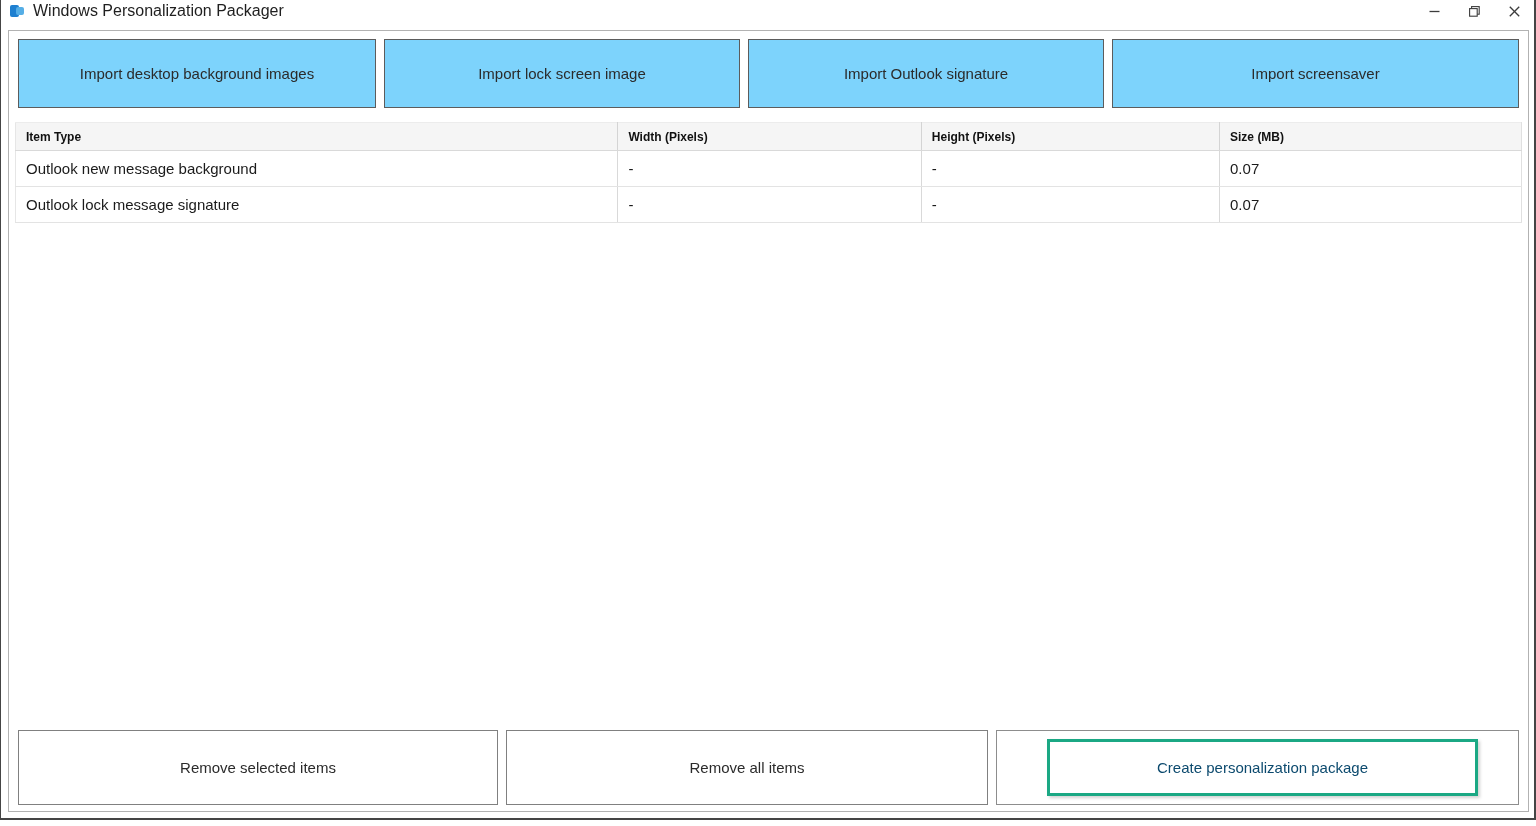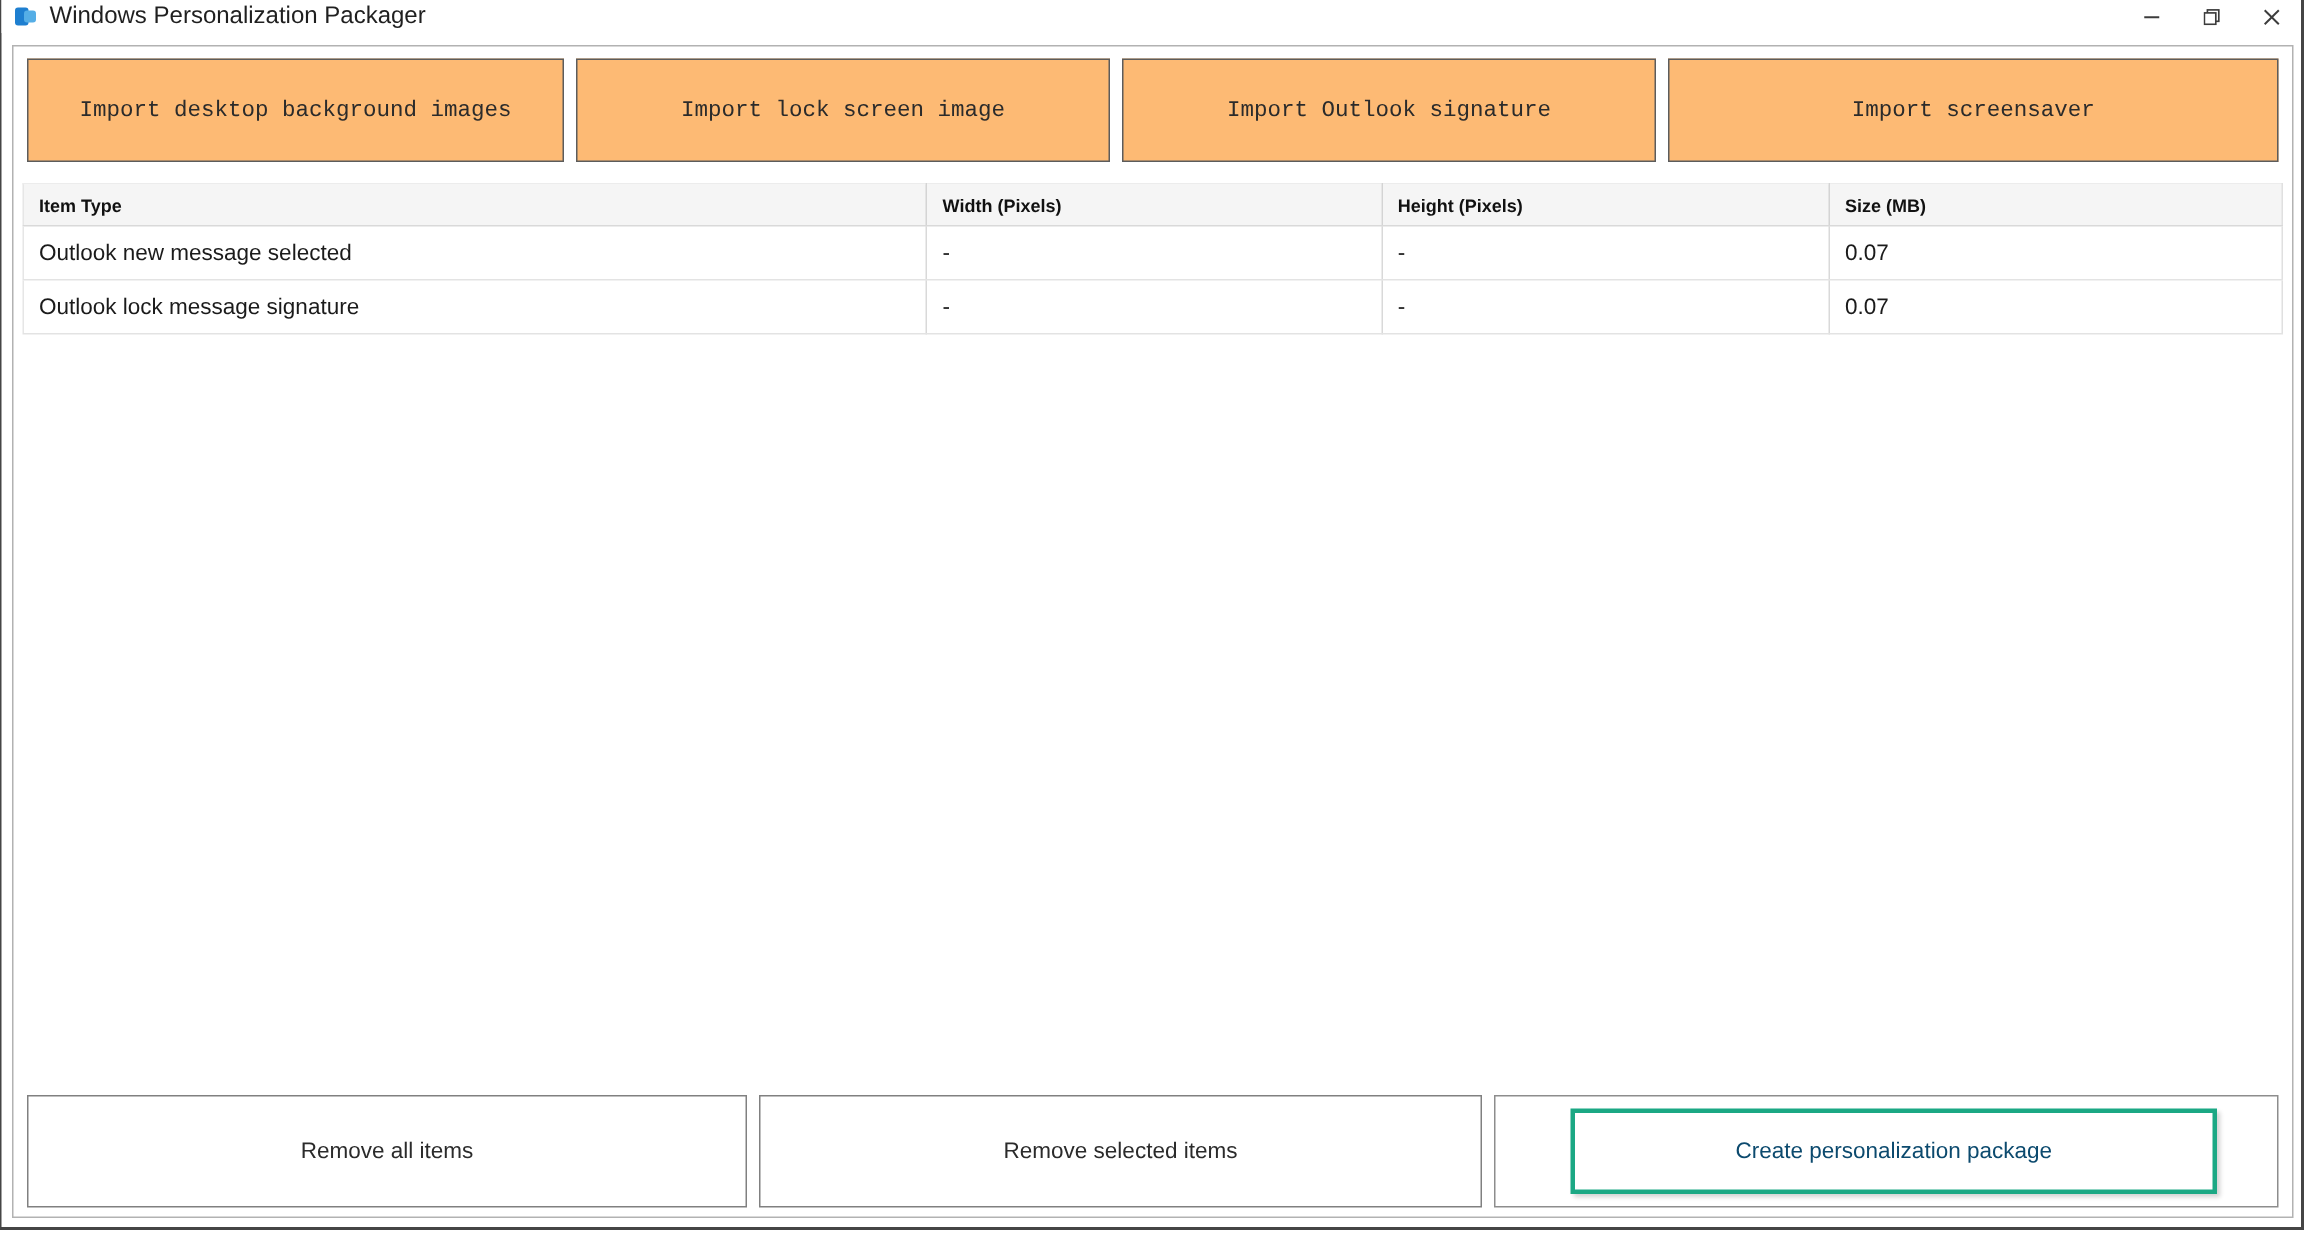--- a/index.html
+++ b/index.html
@@ -90,23 +90,23 @@
   
   .top-buttons {
     display: grid;
     grid-template-columns: 358px 356px 356px 1fr;
     gap: 8px;
     height: 69px;
     margin: 1px 3px 0 3px;
     flex: 0 0 auto;
   }
   .btn {
-    background: #fdba74;
+    background: #7dd3fc;
     border: 1.5px solid #5c5c5c;
-    font-family: Liberation Mono, monospace;
+    font-family: Liberation Sans, sans-serif;
     font-size: 15px;
     color: #2b2b2b;
     cursor: pointer;
     padding: 0;
   }
   
   .items-table {
     margin: 14px 0 0 0;
     width: 100%;
     border-collapse: collapse;
@@ -236,39 +236,39 @@
         <thead>
           <tr>
             <th>Item Type</th>
             <th>Width (Pixels)</th>
             <th>Height (Pixels)</th>
             <th>Size (MB)</th>
           </tr>
         </thead>
         <tbody>
           <tr>
-            <td>Outlook new message selected</td>
+            <td>Outlook new message background</td>
             <td>-</td>
             <td>-</td>
             <td>0.07</td>
           </tr>
           <tr>
             <td>Outlook lock message signature</td>
             <td>-</td>
             <td>-</td>
             <td>0.07</td>
           </tr>
         </tbody>
       </table>
 
       <div class="spacer"></div>
 
       <div class="bottom-buttons">
+        <button class="btn-bottom">Remove selected items</button>
         <button class="btn-bottom">Remove all items</button>
-        <button class="btn-bottom">Remove selected items</button>
         <div class="create-wrap">
           <button class="btn-create">Create personalization package</button>
         </div>
       </div>
 
     </div>
   </div>
 </div>
 
 </body></html>

